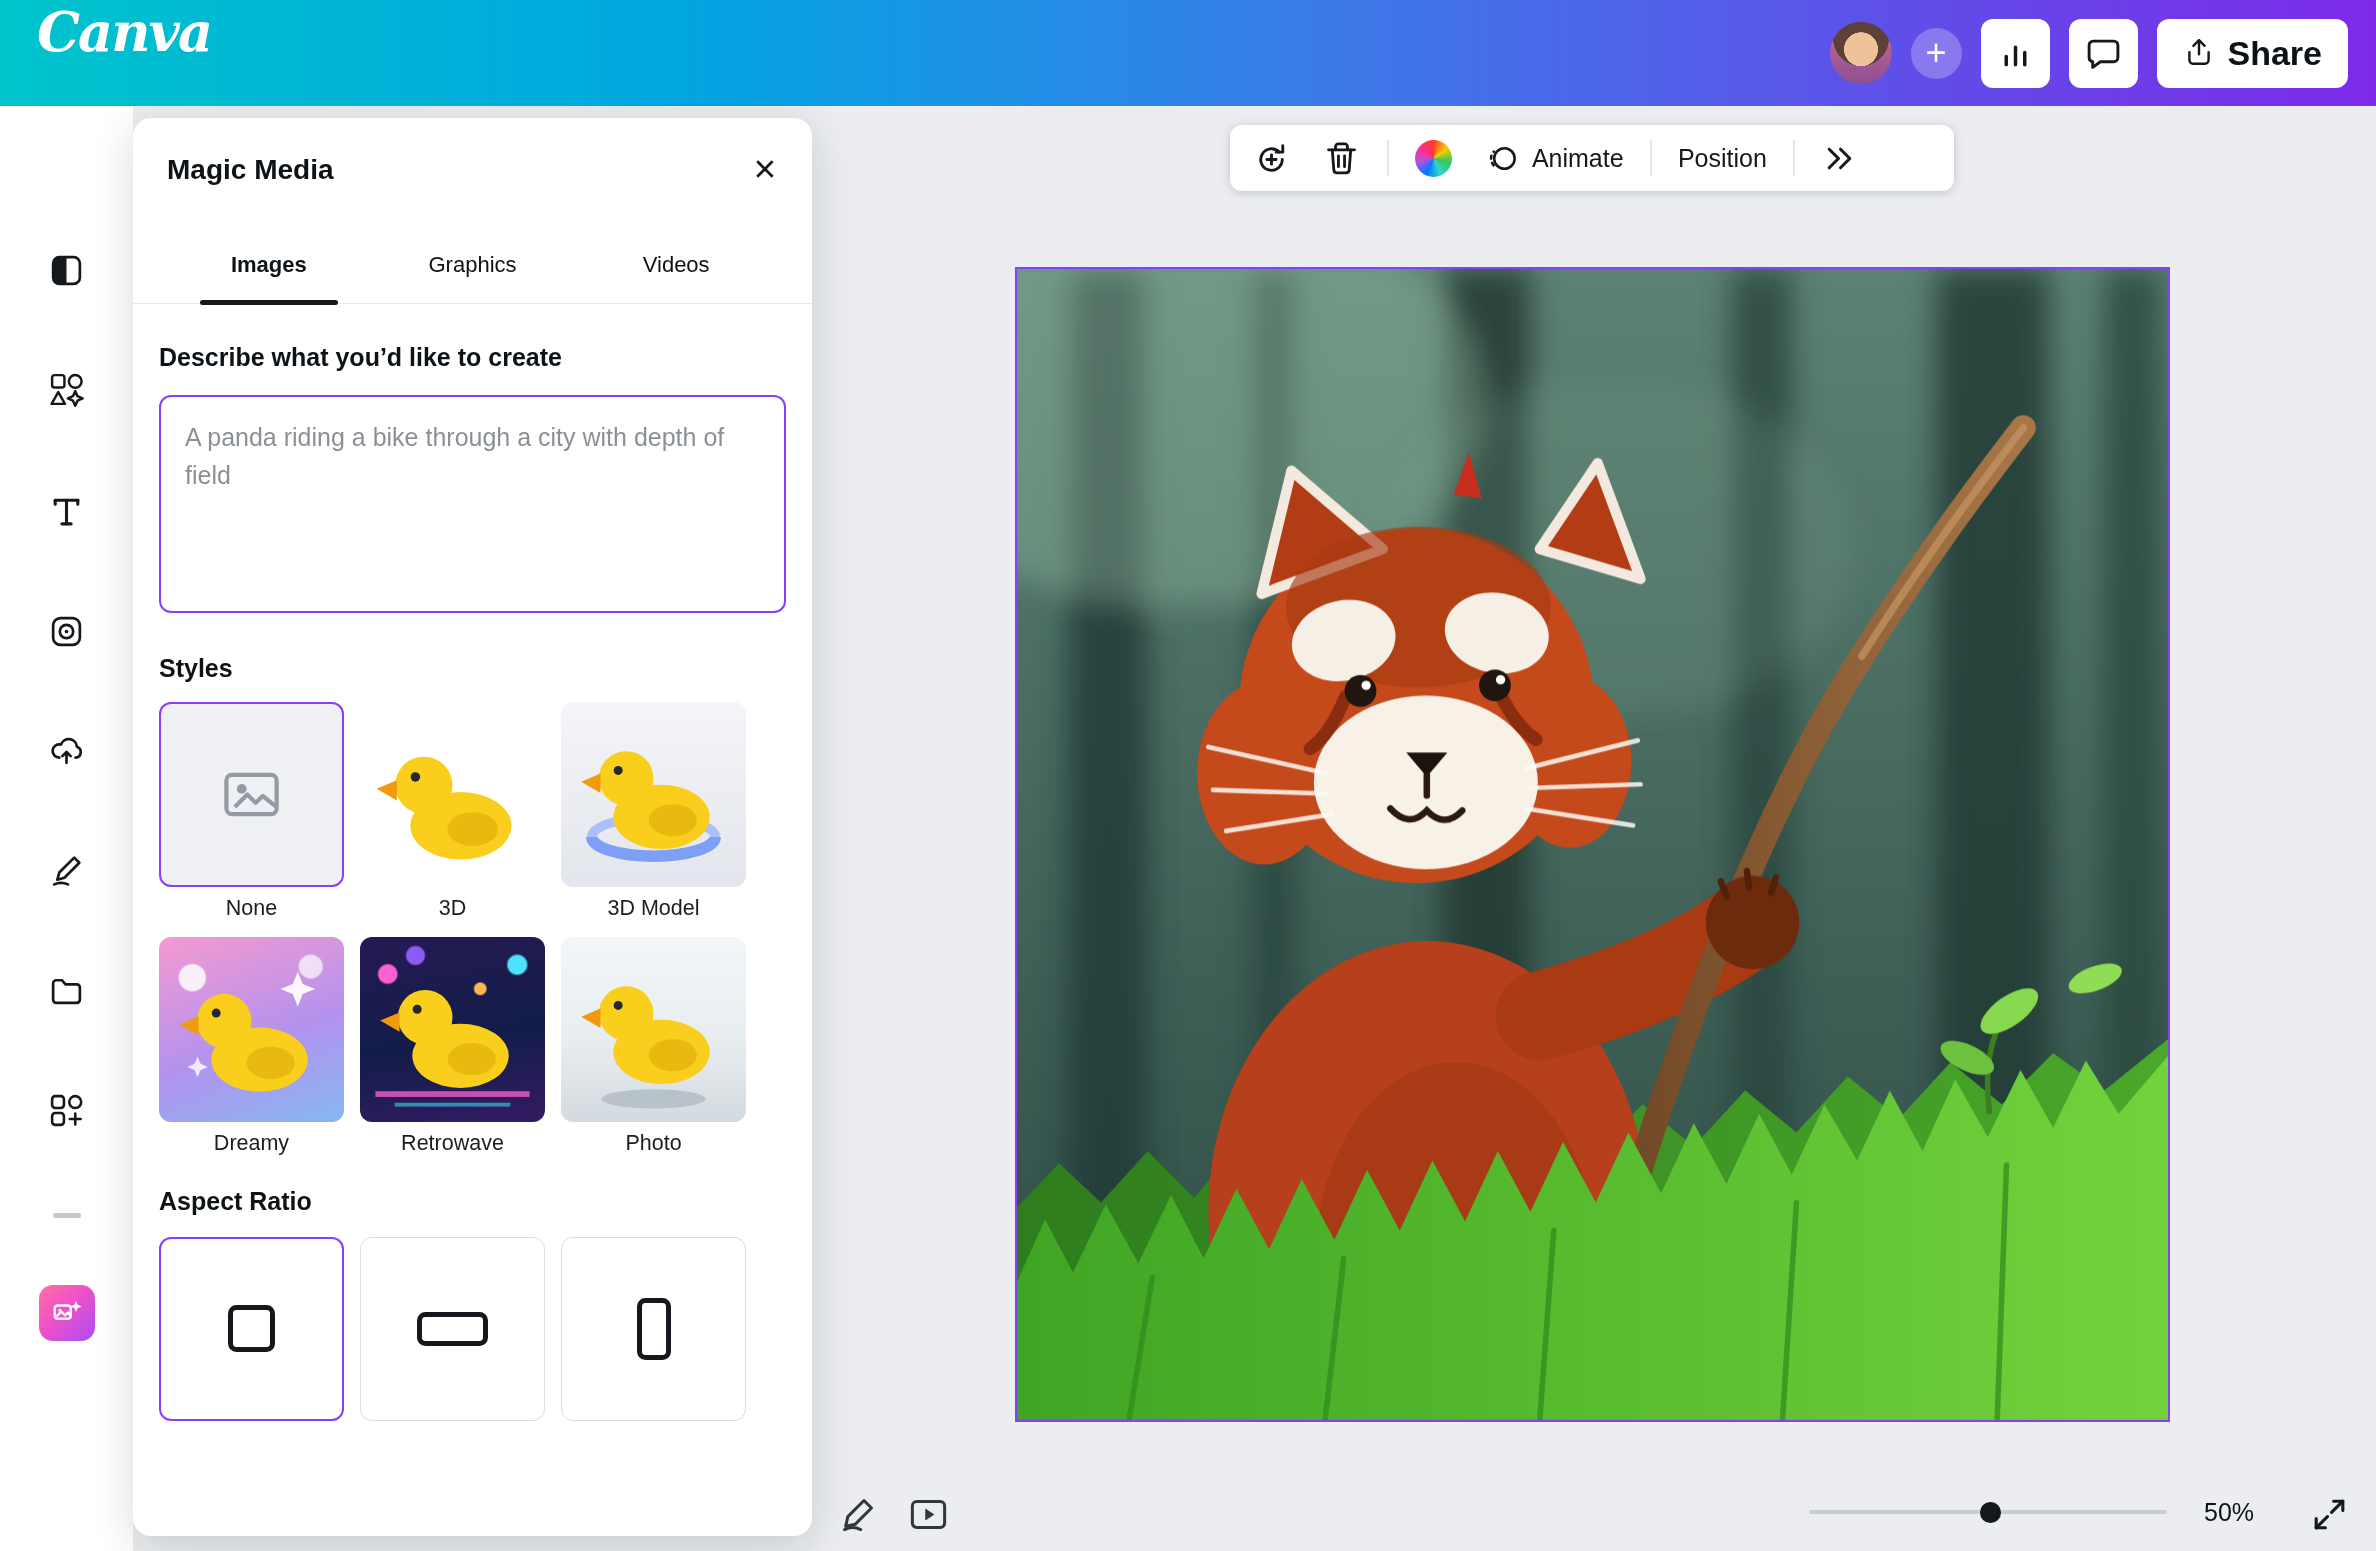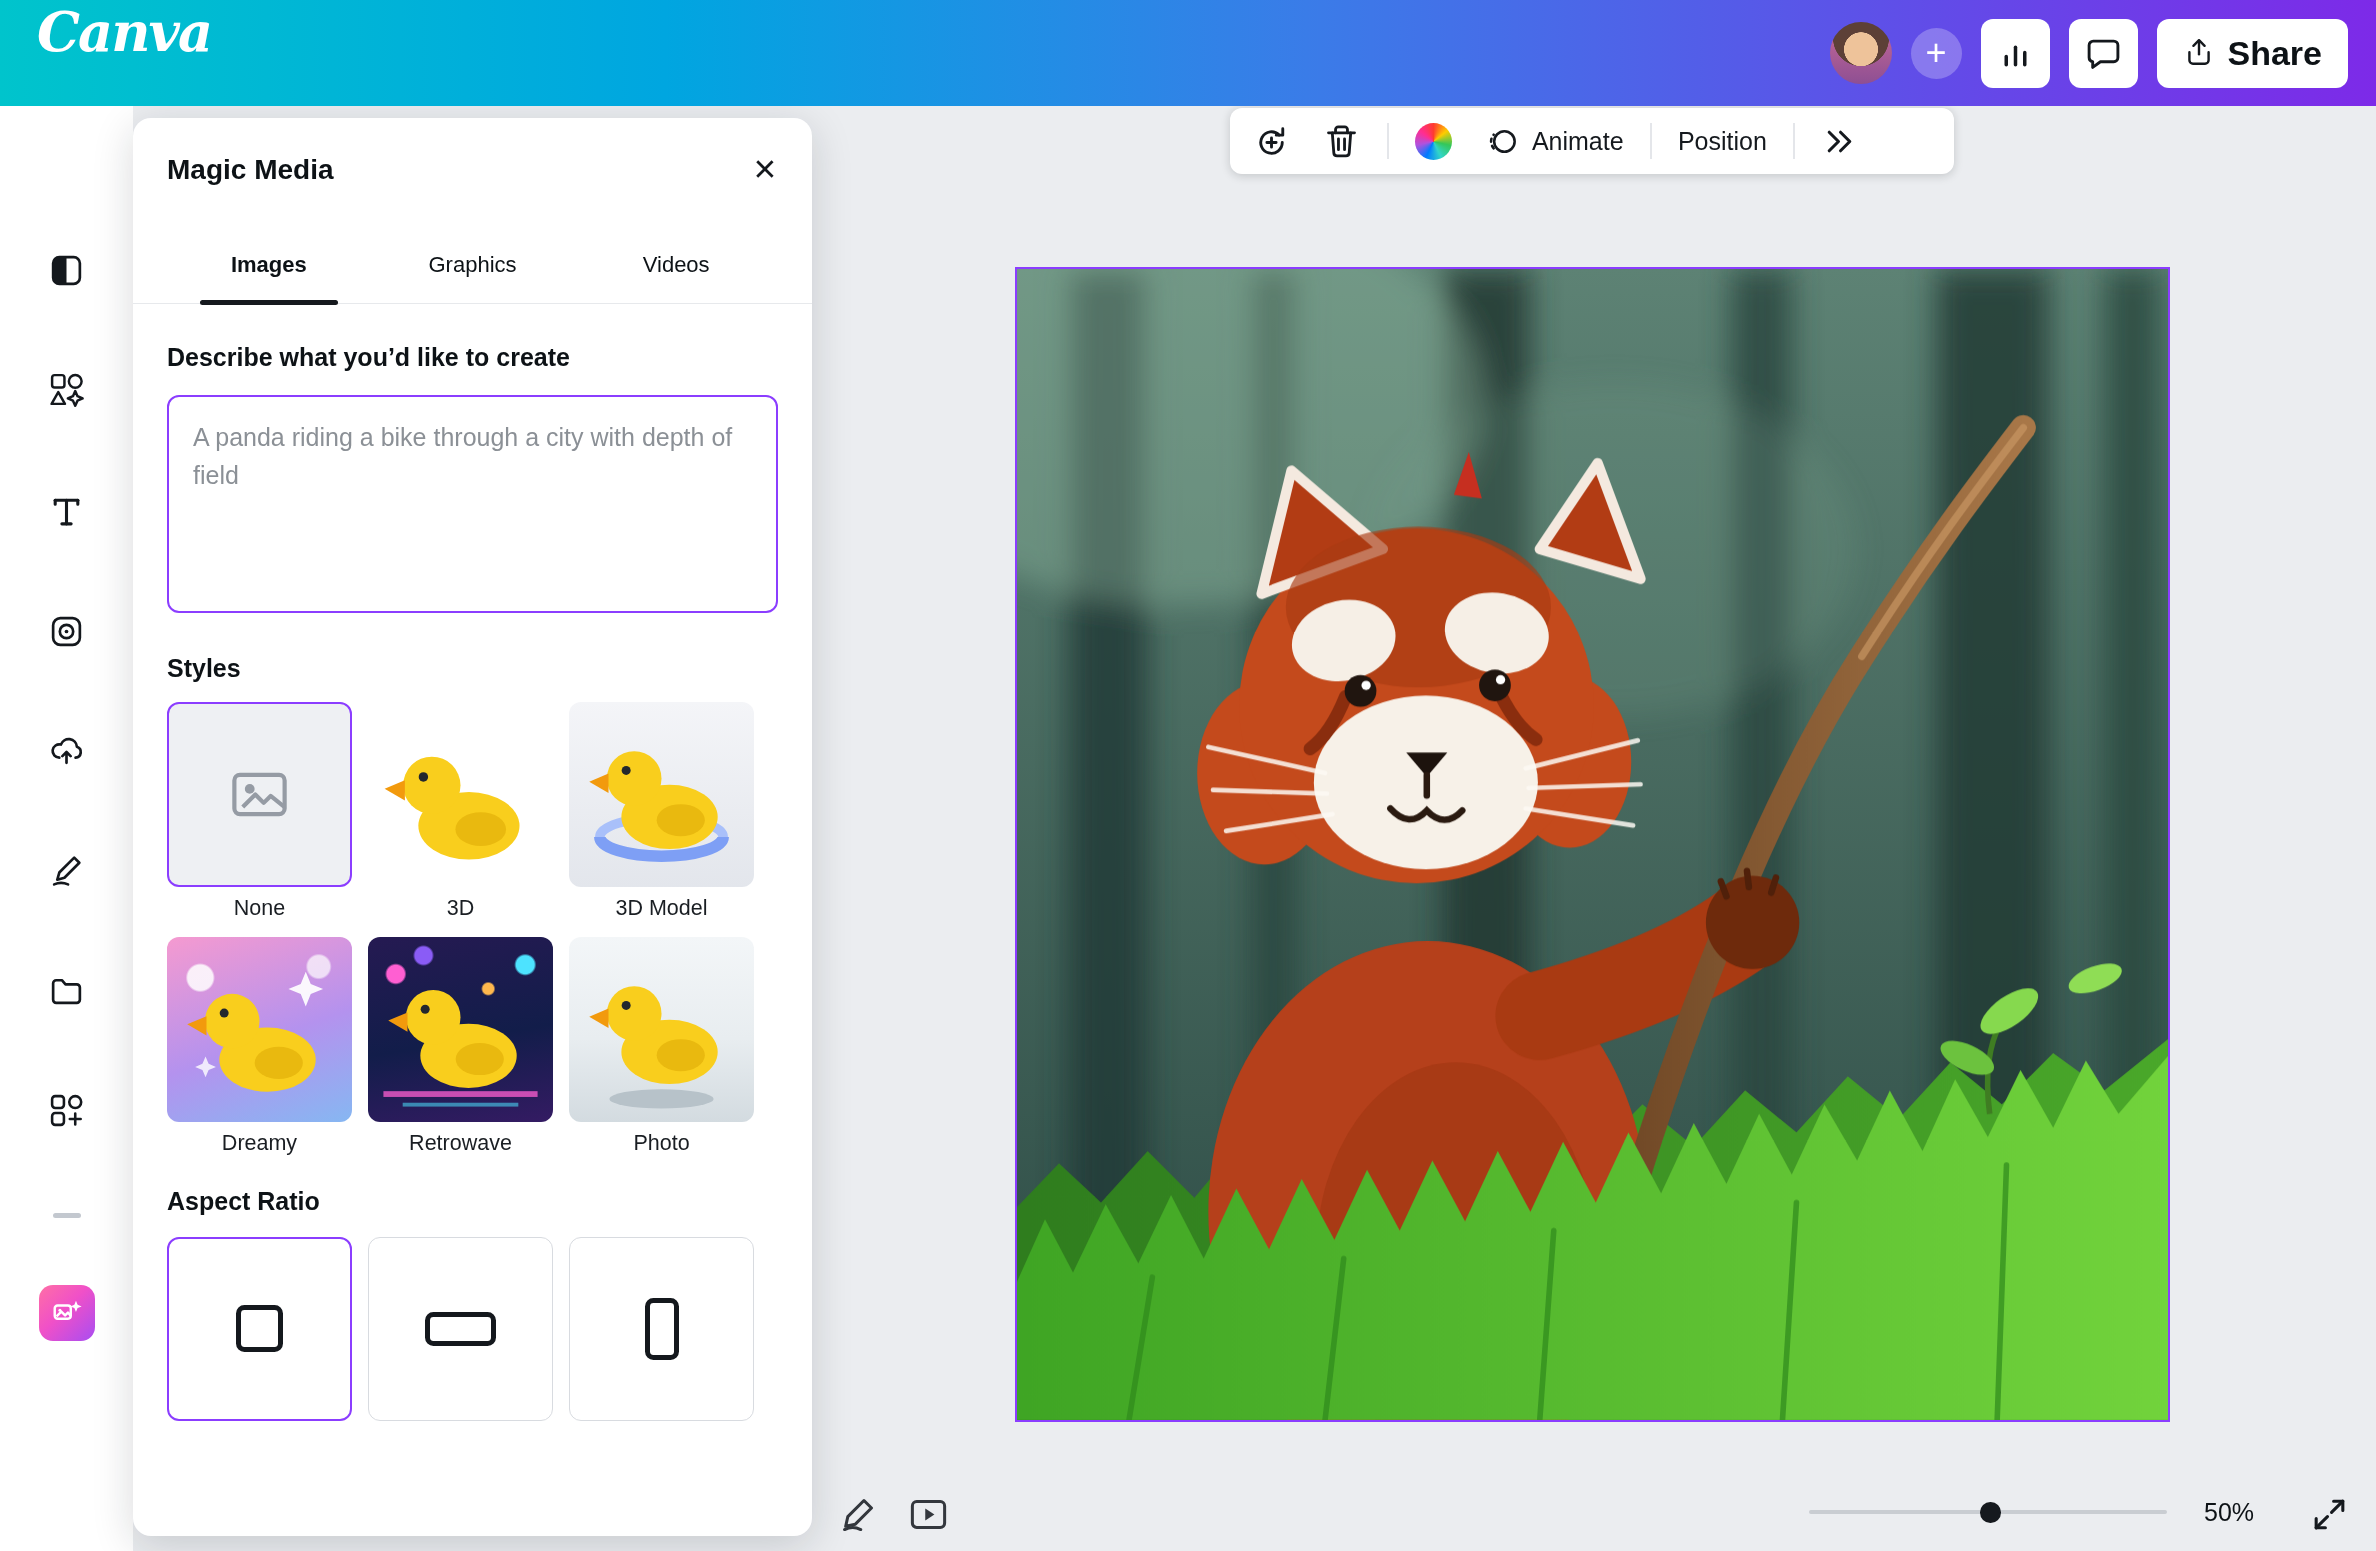--- a/index.html
+++ b/index.html
@@ -46,21 +46,21 @@
   .close-btn { position:absolute; right:22.5px; top:26px; width:49px; height:49px; border:none;
     background:transparent; font-size:39px; font-weight:300; color:#14181d; cursor:pointer;
     display:flex; align-items:center; justify-content:center; font-family:inherit; }
   .tabs { position:absolute; top:109px; left:0; right:0; height:77px; display:flex; padding:0 34px;
     border-bottom:1.9px solid #e7e9ec; }
   .tab { flex:1; display:flex; align-items:center; justify-content:center; font-size:22px;
     font-weight:500; cursor:pointer; position:relative; color:#0d1216; }
   .tab.active { font-weight:600; }
   .tab.active::after { content:""; position:absolute; bottom:-1.9px; left:16%; right:16%; height:4.7px;
     background:#15191e; border-radius:2.8px; }
-  .panel-body { position:absolute; top:186px; left:0; right:0; bottom:0; padding:39px 34px; }
+  .panel-body { position:absolute; top:186px; left:0; right:0; bottom:0; padding:39px 26px; }
   .section-label { font-size:25px; font-weight:700; color:#0d1216; }
   .prompt { margin-top:22.5px; width:100%; height:218px; border:2.8px solid #8b3dff; border-radius:12px;
     padding:22.5px 24px; font-family:inherit; font-size:25px; line-height:1.5; color:#0d1216;
     resize:none; outline:none; display:block; }
   .prompt::placeholder { color:#8b9096; }
   .styles-label { margin-top:41px; }
   .grid3 { margin-top:19px; display:grid; grid-template-columns:repeat(3,185px); column-gap:25px;gap:16px; }
   .style-fig { width:185px; }
   .thumb { position:relative; width:185px; height:185px; border-radius:12px; overflow:hidden; cursor:pointer; }
   .thumb svg { position:absolute; inset:0; width:100%; height:100%; }
@@ -96,21 +96,21 @@
   .aspect-card.selected { border:2.8px solid #8b3dff; }
   .sq { width:47px; height:47px; border:5.6px solid #14181d; border-radius:8.4px; }
   .ls { width:71px; height:34px; border:5.6px solid #14181d; border-radius:8.4px; }
   .pt { width:34px; height:62px; border:5.6px solid #14181d; border-radius:8.4px; }
 
   
   .selected-image { position:absolute; left:1015px; top:267px; width:1155px; height:1155px;
     border:2.8px solid #8b3dff; z-index:5; cursor:move; background:#2c4a44; }
   .selected-image svg.scene { display:block; width:100%; height:100%; }
 
-  .toolbar { position:absolute; left:1230px; top:108px; width:724px; height:66px; background:#fff;
+  .toolbar { position:absolute; left:1230px; top:125px; width:724px; height:66px; background:#fff;
     border-radius:12px; box-shadow:0 1.9px 9.4px rgba(20,25,30,.18); z-index:10;
     display:flex; align-items:center; padding:0 17px; gap:22.5px; }
   .tb-btn { border:none; background:transparent; cursor:pointer; display:flex; align-items:center;
     gap:11.2px; font-family:inherit; font-size:25px; font-weight:500; color:#15191e; padding:3.7px; }
   .tb-sep { width:1.9px; height:36px; background:#e4e6ea; flex:none; }
   .wheel { width:37px; height:37px; border-radius:50%; display:block;
     background:conic-gradient(#ff3b30,#ffcc00,#34c759,#32d5c8,#007aff,#af52de,#ff2d92,#ff3b30); }
 
   
   .foot-btn { position:absolute; width:52px; height:52px; border:none; background:transparent;

